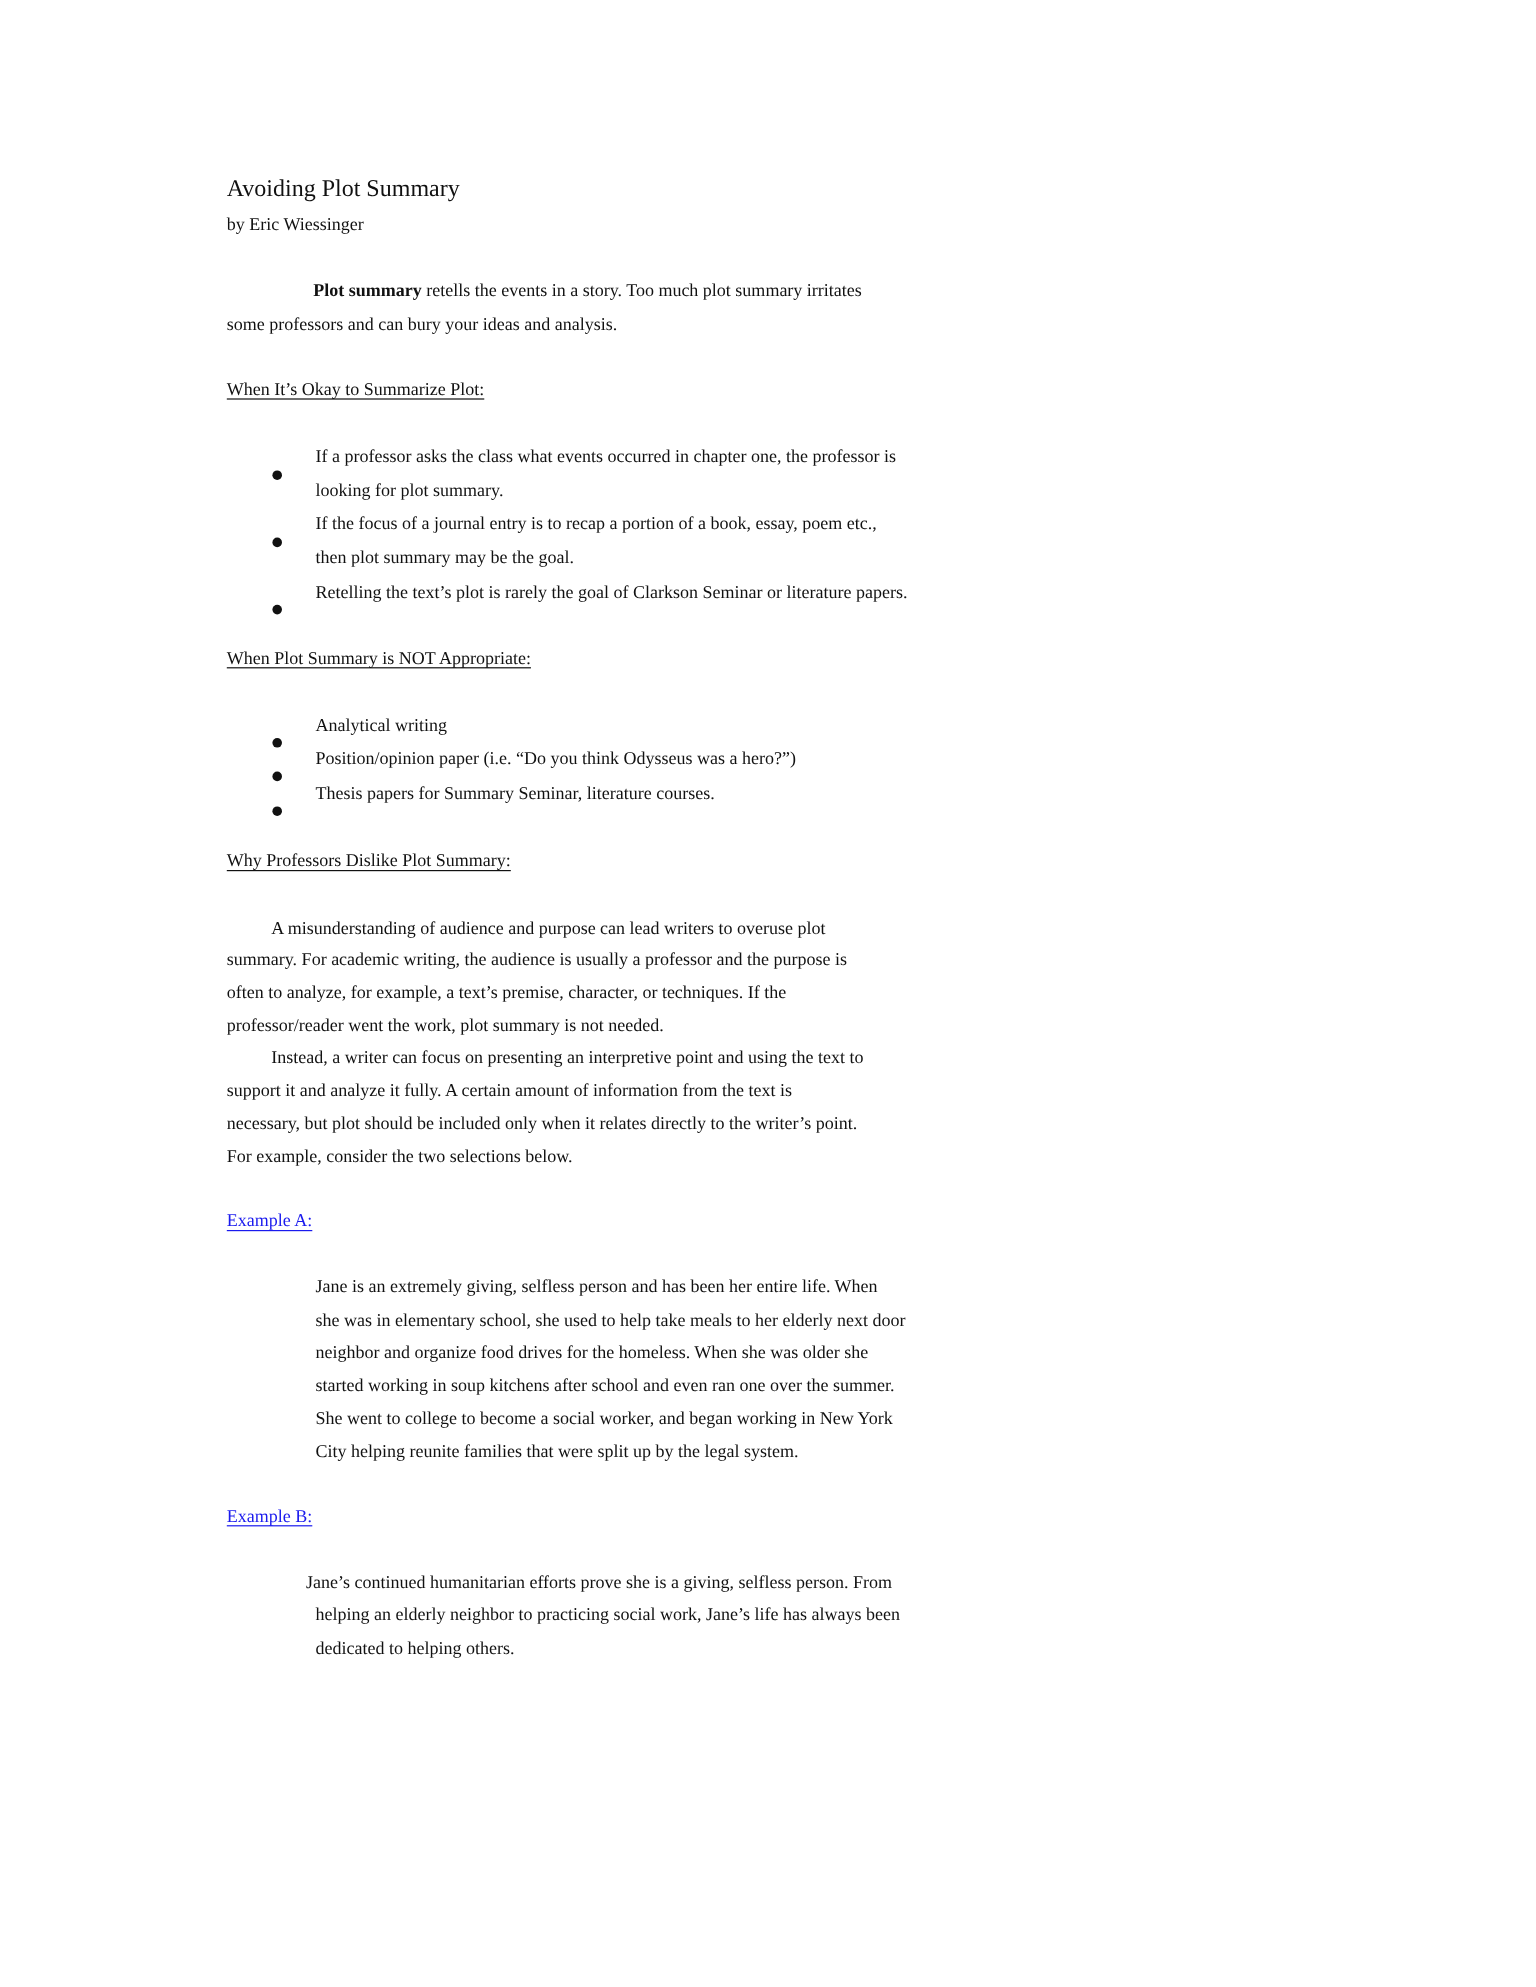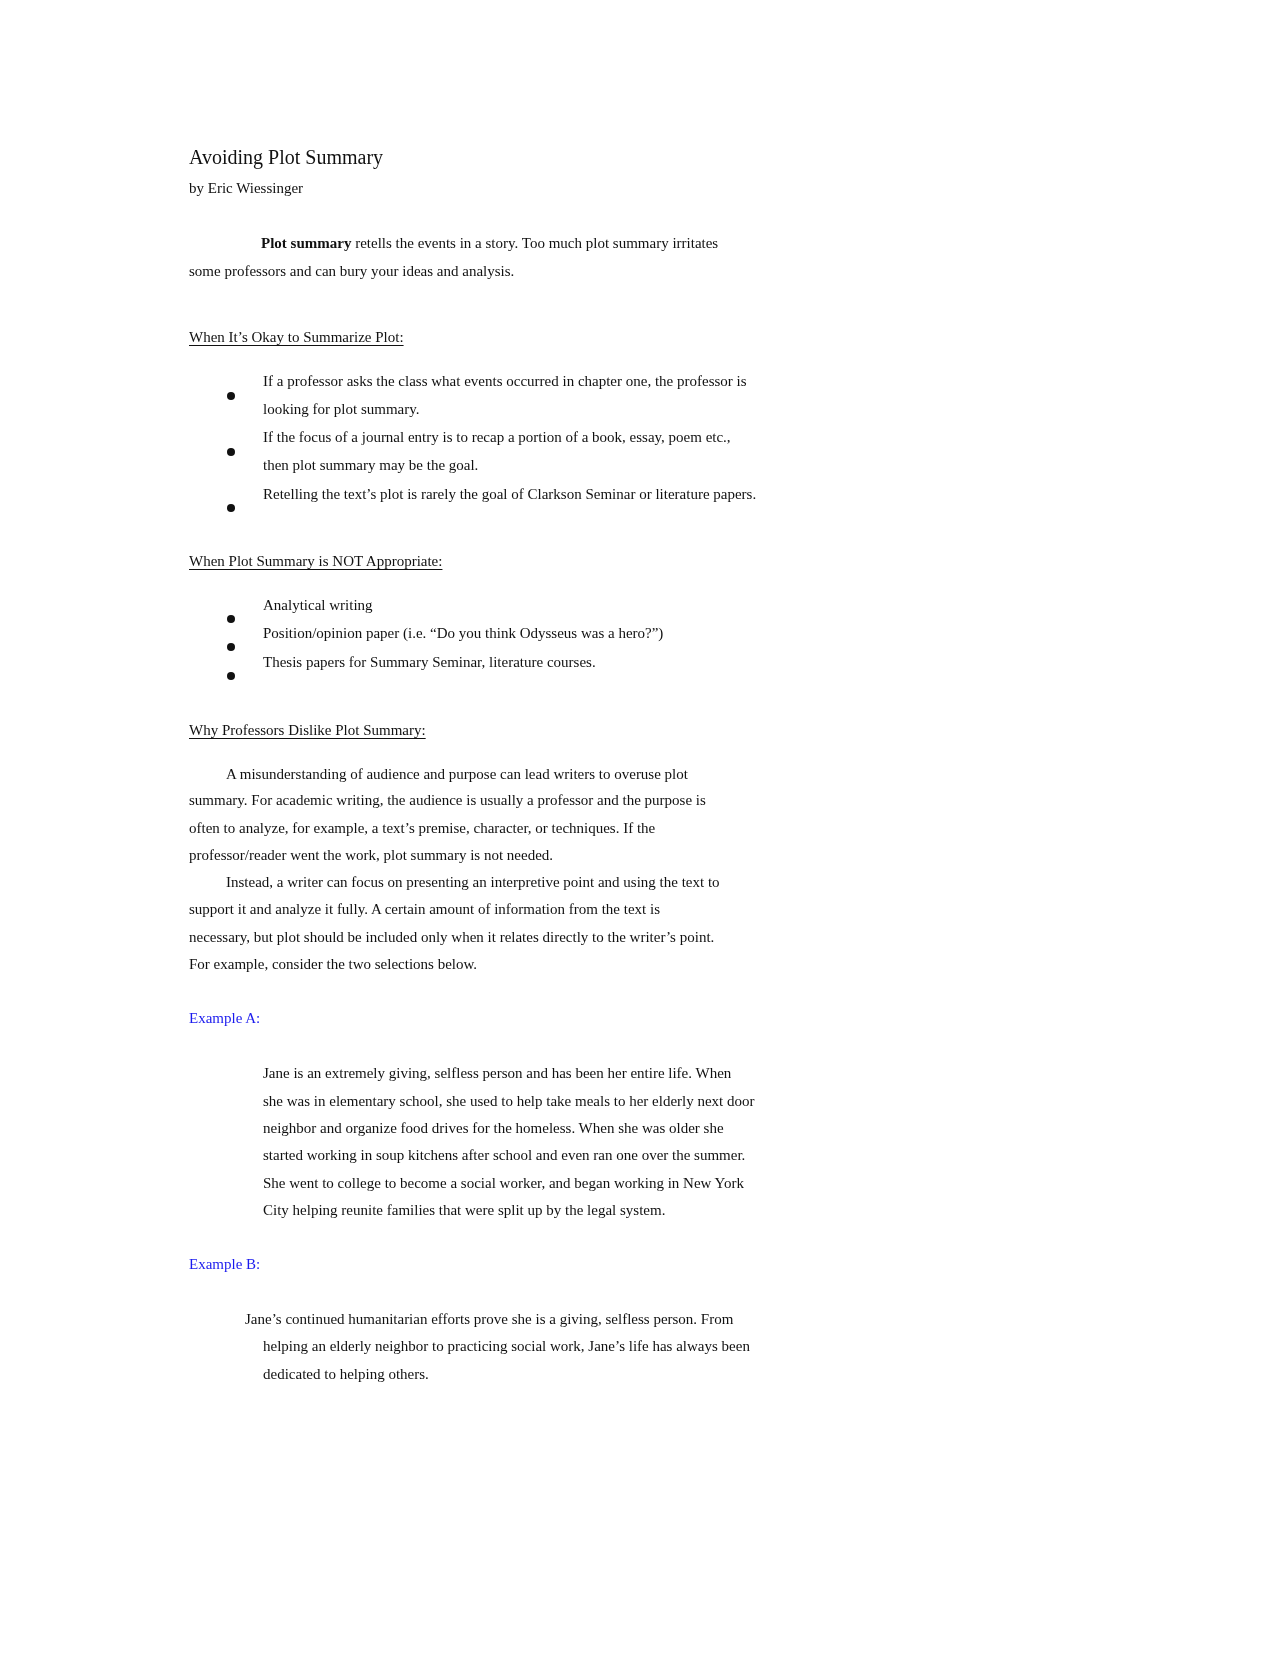--- a/index.html
+++ b/index.html
@@ -1,22 +1,22 @@
 <!DOCTYPE html>
 <html><head>
 <meta charset="utf-8">
 <style>
   html, body { margin: 0; padding: 0; background: #ffffff; }
   body { width: 1280px; height: 1656px; position: relative; overflow: hidden;
          font-family: "Liberation Serif", "DejaVu Serif", serif; color: #111; }
   .page { position: absolute; left: 189px; top: 0; width: 900px; }
   .line { position: absolute; left: 0; white-space: nowrap; font-size: 15px; line-height: 29px; }
   .title { font-size: 20px; }
-  .u { text-decoration: underline; text-underline-offset: 3px; text-decoration-thickness: 1px; margin-top: 12px; }
-  .link { color: #1a1aee; text-underline-offset: 3px; text-decoration-thickness: 1px; }
+  .u { text-decoration: underline; text-underline-offset: 3px; text-decoration-thickness: 1px; }
+  .link { color: #1a1aee; text-decoration: underline; text-underline-offset: 3px; text-decoration-thickness: 1px; }
   .bullet { position: absolute; left: 38px; width: 10px; height: 10px; }
   .bullet::before { content: ""; position: absolute; left: 0; top: 0; width: 8px; height: 8px; border-radius: 50%; background: #111; }
   b { font-weight: bold; }
 </style>
 </head>
 <body>
 
 <div class="page">
 
   <div class="line title" style="top:143px">Avoiding Plot Summary</div>
@@ -62,17 +62,17 @@
 
   <div class="line" style="top:1059px; left:74px">Jane is an extremely giving, selfless person and has been her entire life.  When</div>
   <div class="line" style="top:1087px; left:74px">she was in elementary school, she used to help take meals to her elderly next door</div>
   <div class="line" style="top:1114px; left:74px">neighbor and organize food drives for the homeless.  When she was older she</div>
   <div class="line" style="top:1141px; left:74px">started working in soup kitchens after school and even ran one over the summer.</div>
   <div class="line" style="top:1169px; left:74px">She went to college to become a social worker, and began working in New York</div>
   <div class="line" style="top:1196px; left:74px">City helping reunite families that were split up by the legal system.</div>
 
   <div class="line link" style="top:1250px">Example B:</div>
 
-  <div class="line" style="top:1305px; left:56px">Jane’s continued humanitarian efforts prove she is a giving, selfless person.  From</div>
+  <div class="line" style="top:1305px; left:66px">Jane’s continued humanitarian efforts prove she is a giving, selfless person.  From</div>
   <div class="line" style="top:1332px; left:74px">helping an elderly neighbor to practicing social work, Jane’s life has always been</div>
   <div class="line" style="top:1360px; left:74px">dedicated to helping others.</div>
 
 </div>
 
 </body></html>

